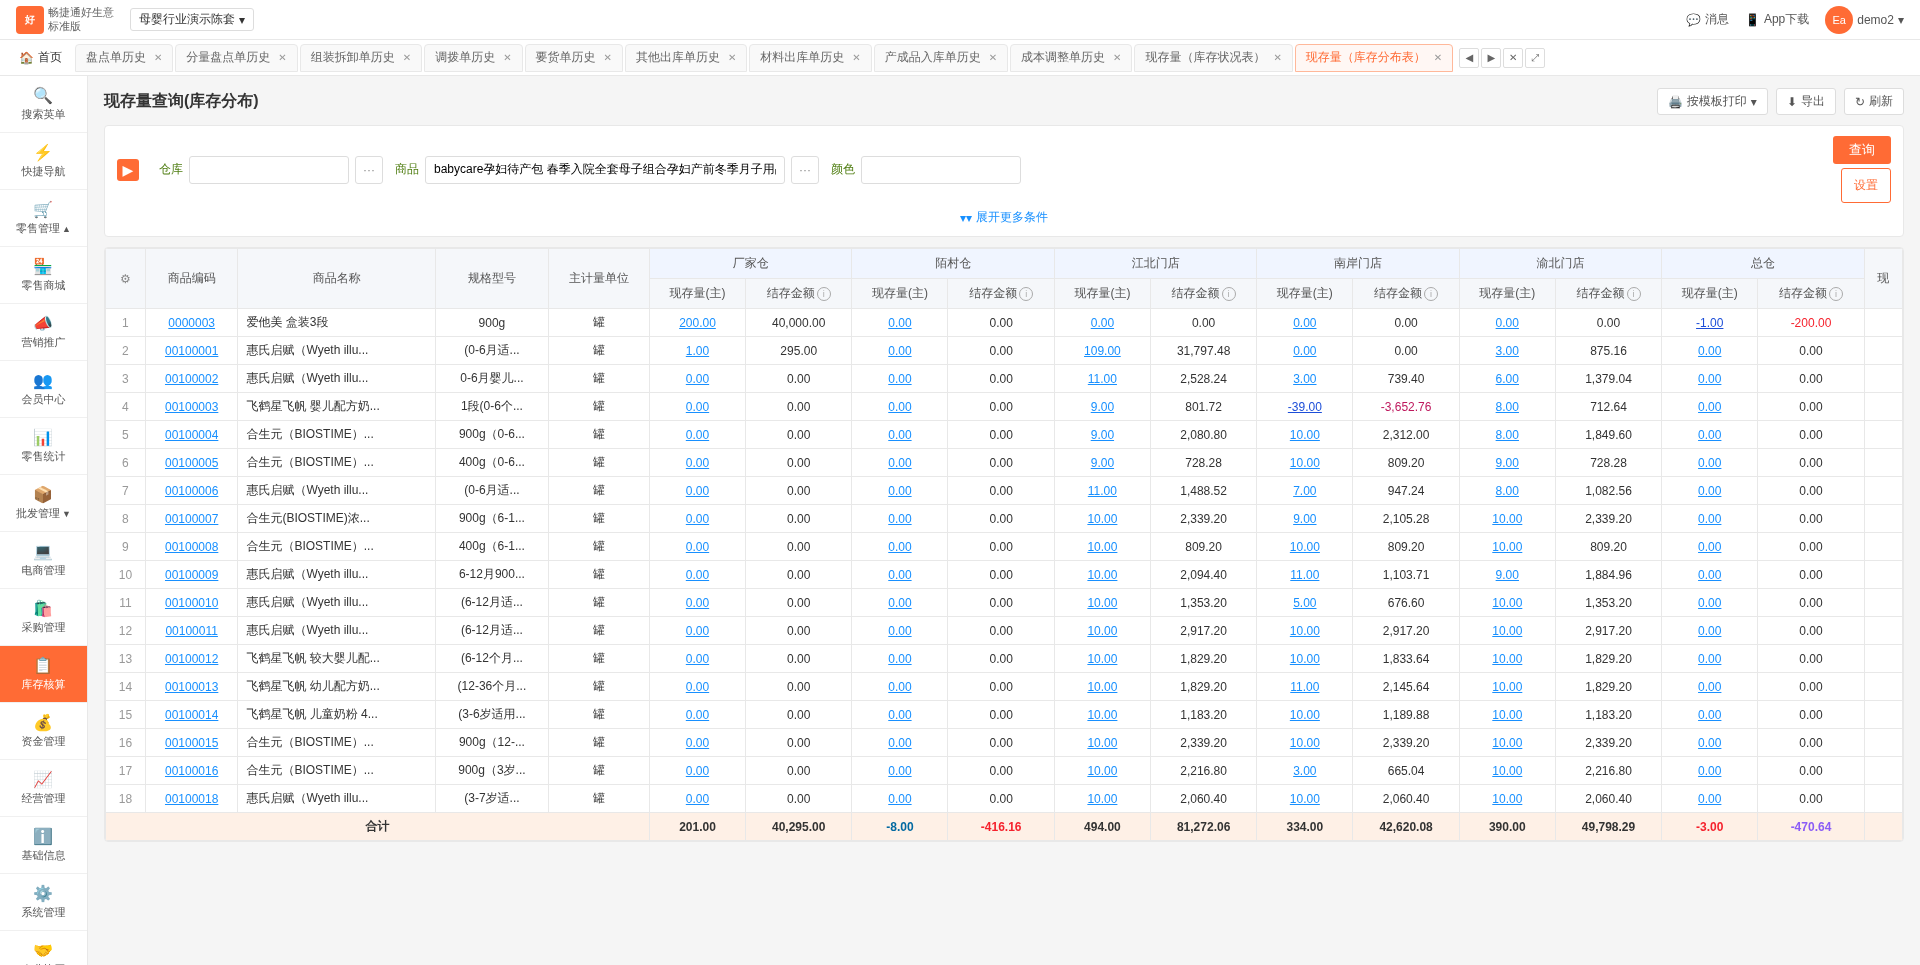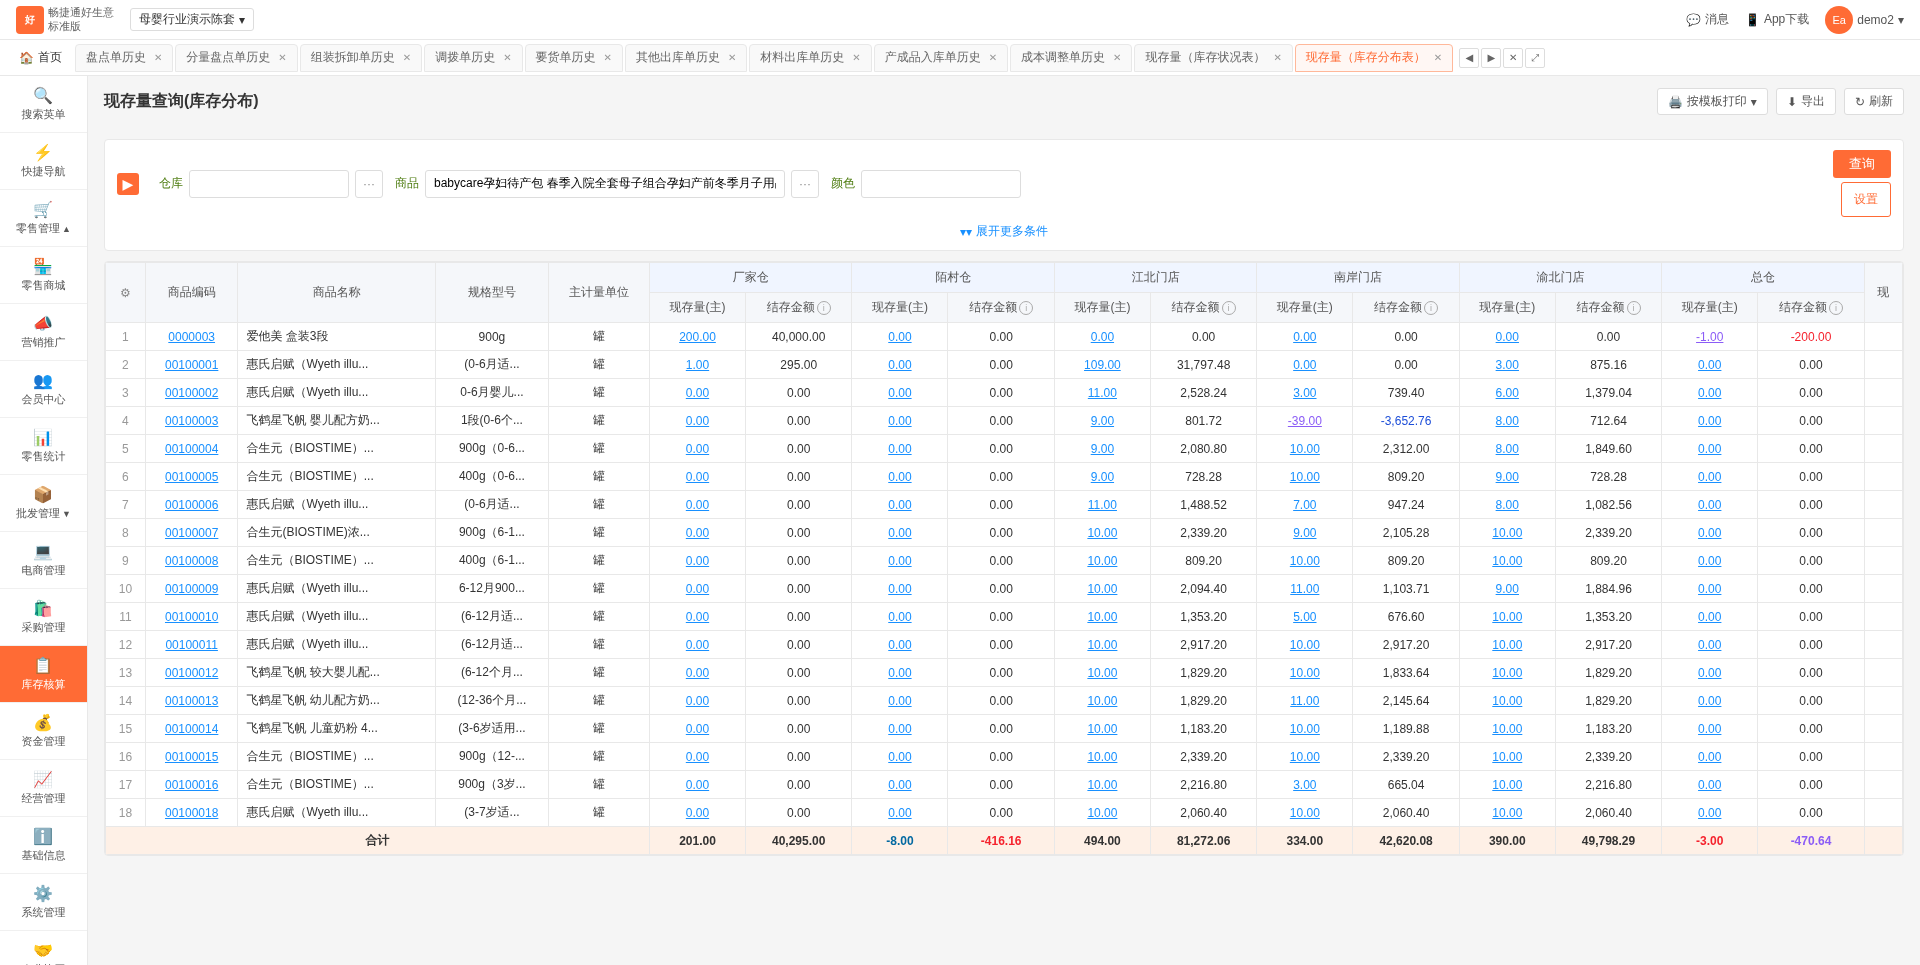--- a/index.html
+++ b/index.html
@@ -28,21 +28,21 @@
     .main-layout { display: flex; height: calc(965px - 76px); }
 
     
     .sidebar { width: 88px; background: #fff; border-right: 1px solid #e8e8e8; display: flex; flex-direction: column; overflow-y: auto; }
     .sidebar-item { padding: 10px 4px; text-align: center; cursor: pointer; color: #555; font-size: 11px; border-bottom: 1px solid #f0f0f0; }
     .sidebar-item.active { background: #ff6b35; color: white; }
     .sidebar-item .s-icon { font-size: 16px; margin-bottom: 2px; }
 
     
     .content-area { flex: 1; overflow: auto; padding: 12px 16px; background: #f5f5f5; }
-    .page-header { display: flex; align-items: center; justify-content: space-between; margin-bottom: 24px; }
+    .page-header { display: flex; align-items: center; justify-content: space-between; margin-bottom: 10px; }
     .page-title { font-size: 16px; font-weight: bold; color: #333; }
     .page-actions { display: flex; gap: 8px; align-items: center; }
     .btn-action { padding: 4px 10px; border: 1px solid #ddd; border-radius: 3px; background: #fff; cursor: pointer; font-size: 12px; color: #555; display: flex; align-items: center; gap: 4px; }
 
     
     .filter-area { background: #fff; border-radius: 4px; padding: 10px 12px; margin-bottom: 10px; border: 1px solid #e8e8e8; }
     .filter-row { display: flex; align-items: center; gap: 12px; }
     .filter-item { display: flex; align-items: center; gap: 6px; }
     .filter-label { color: #4d7c0f; white-space: nowrap; font-size: 12px; }
     .filter-input { height: 28px; border: 1px solid #ddd; border-radius: 3px; padding: 0 8px; font-size: 12px; outline: none; }
@@ -52,21 +52,21 @@
     .orange-toggle { background: #ff6b35; color: white; border: none; width: 22px; height: 22px; border-radius: 3px; cursor: pointer; font-size: 14px; display: flex; align-items: center; justify-content: center; margin-right: 8px; }
     .ellipsis-btn { width: 28px; height: 28px; border: 1px solid #ddd; border-radius: 3px; background: #fff; cursor: pointer; display: flex; align-items: center; justify-content: center; color: #888; font-size: 12px; }
 
     
     .table-container { background: #fff; border-radius: 4px; border: 1px solid #e8e8e8; overflow: auto; }
     table { border-collapse: collapse; width: 100%; font-size: 12px; }
     th { background: #f5f7fa; color: #555; padding: 6px 8px; border: 1px solid #e8e8e8; white-space: nowrap; font-weight: normal; text-align: center; position: sticky; top: 0; z-index: 1; }
     td { padding: 5px 8px; border: 1px solid #e8e8e8; white-space: nowrap; text-align: center; color: #333; }
     tr.summary-row td { background: #fef0e6; font-weight: bold; }
     .num-link { color: #1890ff; text-decoration: underline; cursor: pointer; }
-    .num-red { color: #8b5cf6; text-decoration: underline; cursor: pointer; }
+    .num-red { color: #1d4ed8; text-decoration: underline; cursor: pointer; }
     .row-num { color: #999; }
     .settings-icon { cursor: pointer; color: #888; }
 
     
     .btn-query { background: #ff6b35; color: white; border: none; padding: 5px 16px; border-radius: 3px; cursor: pointer; font-size: 13px; }
     .btn-settings { background: #fff; color: #ff6b35; border: 1px solid #ff6b35; padding: 8px 12px; border-radius: 3px; cursor: pointer; font-size: 12px; }
 
     
     .col-group { background: #f0f5ff; }
     .col-sub { background: #f5f7fa; }
@@ -396,21 +396,21 @@
     <td style="text-align:left;max-width:160px;overflow:hidden;text-overflow:ellipsis;">飞鹤星飞帆 婴儿配方奶...</td>
     <td>1段(0-6个...</td>
     <td>罐</td>
     <td><span class="num-link">0.00</span></td>
     <td>0.00</td>
     <td><span class="num-link">0.00</span></td>
     <td>0.00</td>
     <td><span class="num-link">9.00</span></td>
     <td>801.72</td>
     <td><span class="num-red">-39.00</span></td>
-    <td style="color:#1d4ed8;">-3,652.76</td>
+    <td style="color:#be185d;">-3,652.76</td>
     <td><span class="num-link">8.00</span></td>
     <td>712.64</td>
     <td><span class="num-link">0.00</span></td>
     <td style="">0.00</td>
     <td></td>
   </tr>
             <tr>
     <td class="row-num">5</td>
     <td><span class="num-link">00100004</span></td>
     <td style="text-align:left;max-width:160px;overflow:hidden;text-overflow:ellipsis;">合生元（BIOSTIME）...</td>

